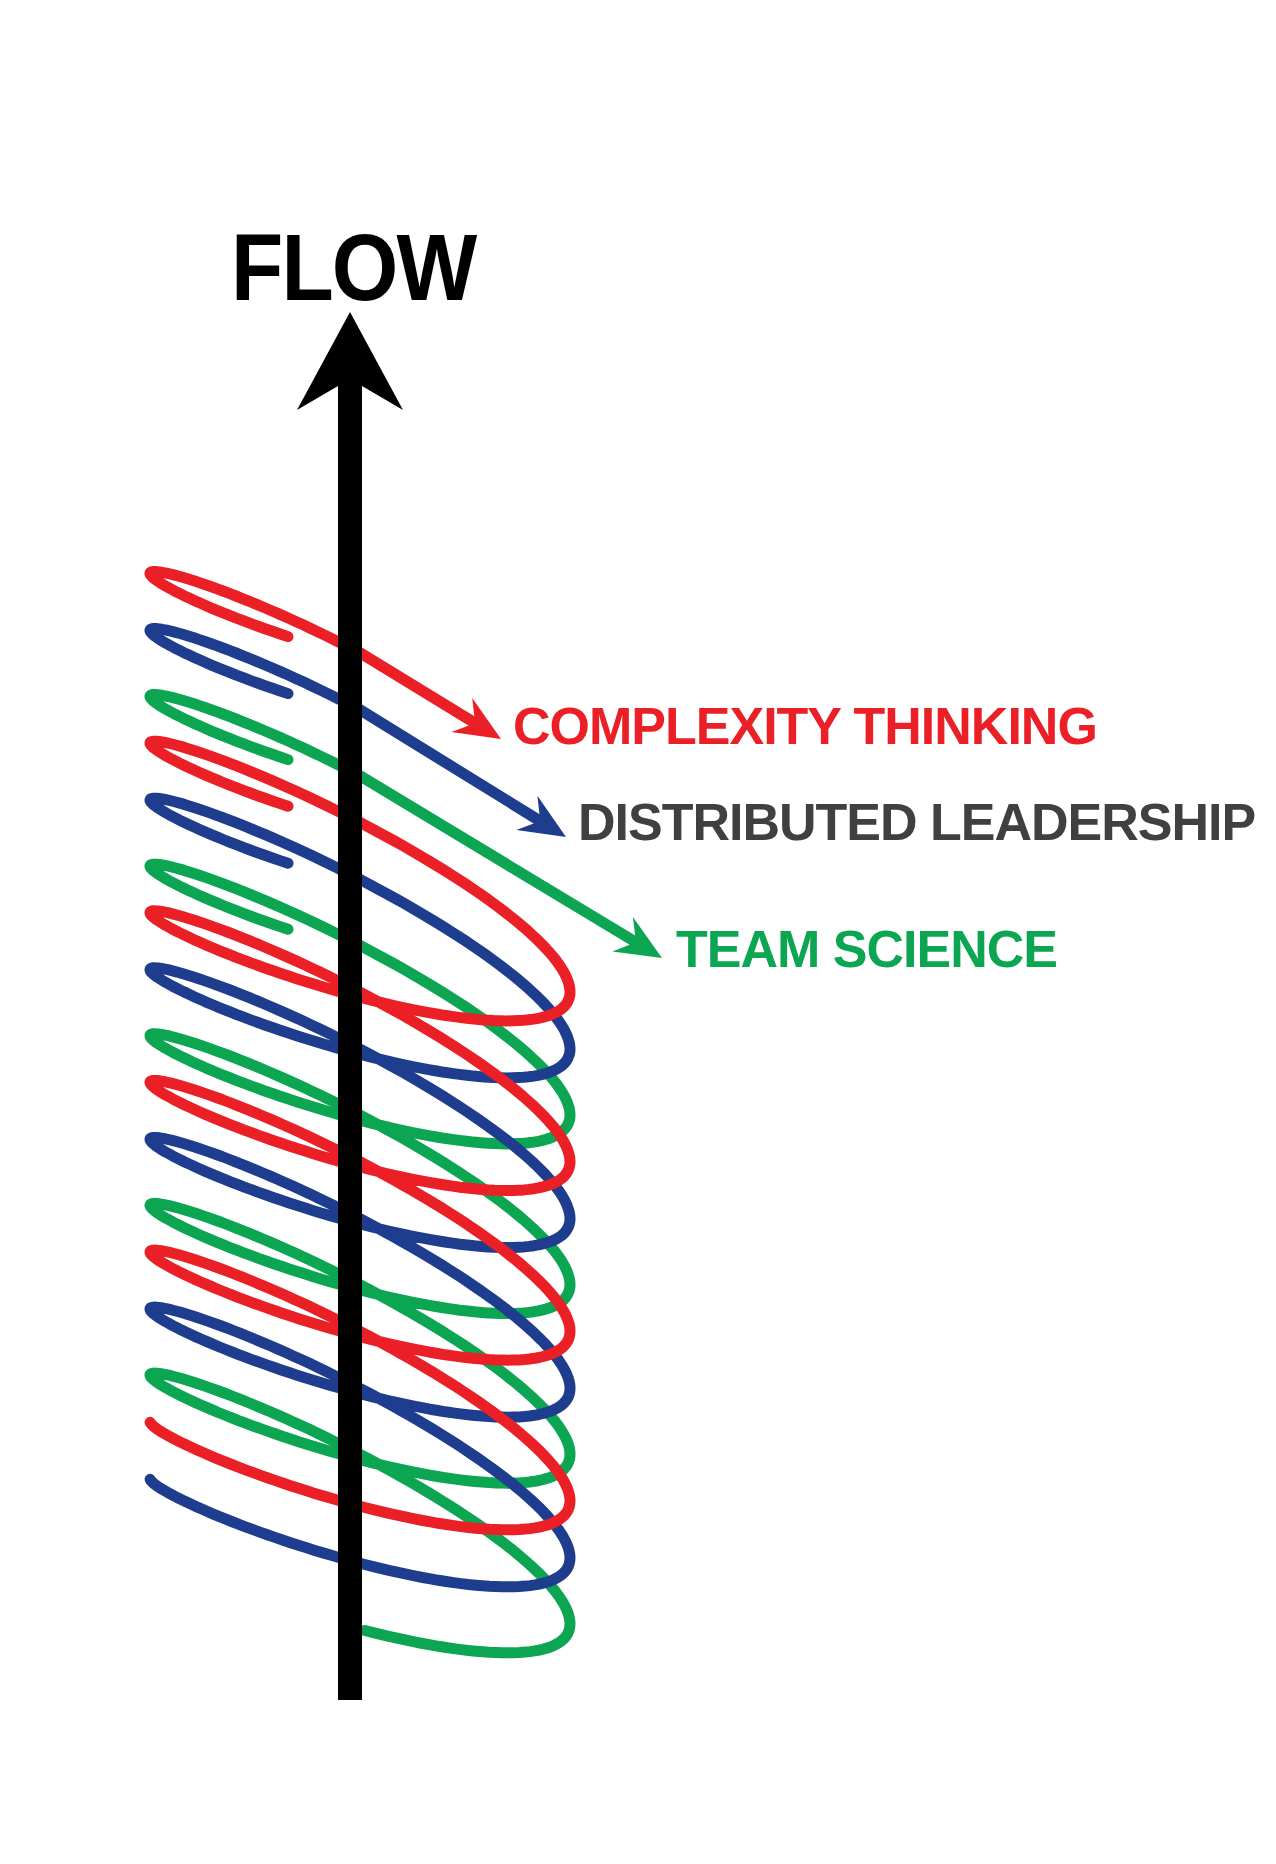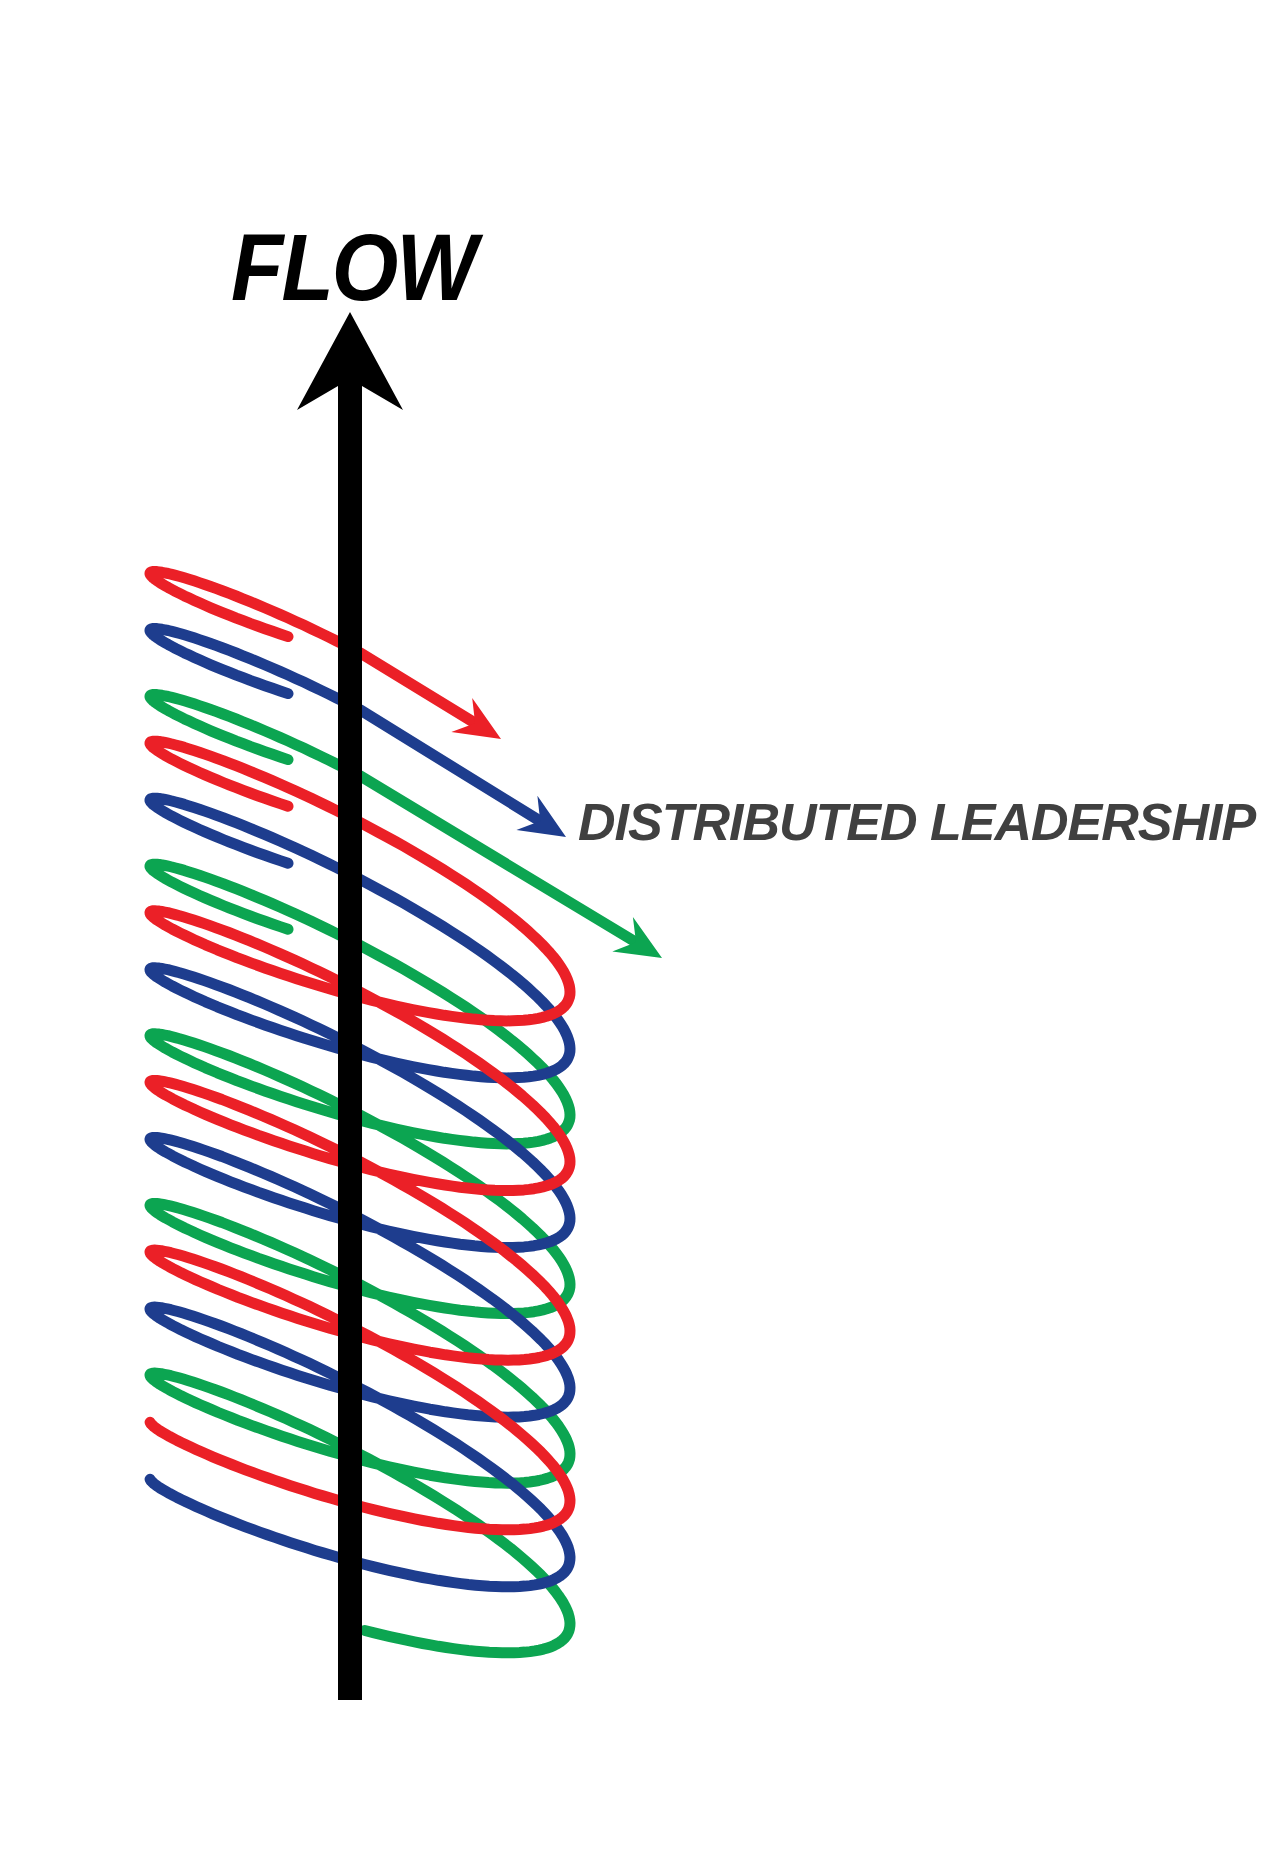--- a/index.html
+++ b/index.html
@@ -2,21 +2,20 @@
 <html><head>
 <meta charset="utf-8">
 <style>
   html,body{margin:0;padding:0;background:#ffffff;}
   #canvas{
     position:relative;
     width:1276px;height:1864px;
     background:#ffffff;
     overflow:hidden;
     font-family:"Liberation Sans", sans-serif;
-    font-style:italic;
   }
   #diagram{position:absolute;left:0;top:0;width:1276px;height:1864px;}
   .flow-title{
     position:absolute;left:231px;top:220px;
     font-size:95px;font-weight:bold;line-height:1;
     letter-spacing:-2px;color:#000;
     transform:scaleX(0.9);transform-origin:0 0;
     white-space:nowrap;
   }
   .strand-label{
@@ -45,17 +44,19 @@
       <path d="M288.0 636.6 L280.2 634.0 L272.5 631.3 L264.9 628.7 L257.5 626.0 L250.2 623.4 L243.2 620.7 L236.3 618.1 L229.6 615.4 L223.1 612.8 L216.9 610.3 L210.8 607.8 L205.0 605.3 L199.5 602.8 L194.2 600.4 L189.2 598.1 L184.4 595.9 L180.0 593.7 L175.8 591.6 L171.9 589.5 L168.3 587.6 L165.0 585.7 L162.1 584.0 L159.4 582.3 L157.1 580.7 L155.1 579.3 L153.4 578.0 L152.1 576.7 L151.1 575.6 L150.4 574.7 L150.0 573.8 L150.0 573.1 L150.4 572.5 L151.0 572.0 L152.0 571.7 L153.4 571.5 L155.0 571.5 L157.0 571.6 L159.3 571.9 L162.0 572.3 L164.9 572.8 L168.2 573.5 L171.8 574.4 L175.6 575.4 L179.8 576.5 L184.3 577.8 L189.0 579.2 L194.0 580.8 L199.3 582.6 L204.8 584.5 L210.6 586.5 L216.6 588.7 L222.9 591.0 L229.3 593.4 L236.0 596.0 L242.9 598.8 L250.0 601.6 L257.2 604.6 L264.6 607.7 L272.2 611.0 L279.9 614.4 L287.7 617.8 L295.6 621.4 L303.7 625.1 L311.8 629.0 L320.0 632.9 L328.3 636.9 L336.6 641.0 L345.0 645.1 L353.4 649.4" fill="none" stroke="#EB2027" stroke-width="11" stroke-linecap="round" stroke-linejoin="round"></path>
       <path d="M288.0 806.2 L280.2 803.6 L272.5 801.0 L264.9 798.3 L257.5 795.7 L250.2 793.0 L243.2 790.3 L236.3 787.7 L229.6 785.1 L223.1 782.5 L216.9 779.9 L210.8 777.4 L205.0 774.9 L199.5 772.5 L194.2 770.1 L189.2 767.8 L184.4 765.5 L180.0 763.3 L175.8 761.2 L171.9 759.2 L168.3 757.2 L165.0 755.4 L162.1 753.6 L159.4 751.9 L157.1 750.4 L155.1 748.9 L153.4 747.6 L152.1 746.4 L151.1 745.3 L150.4 744.3 L150.0 743.4 L150.0 742.7 L150.4 742.1 L151.0 741.7 L152.0 741.4 L153.4 741.2 L155.0 741.2 L157.0 741.3 L159.3 741.5 L162.0 741.9 L164.9 742.5 L168.2 743.2 L171.8 744.0 L175.6 745.0 L179.8 746.1 L184.3 747.4 L189.0 748.9 L194.0 750.5 L199.3 752.2 L204.8 754.1 L210.6 756.1 L216.6 758.3 L222.9 760.6 L229.3 763.1 L236.0 765.7 L242.9 768.4 L250.0 771.3 L257.2 774.3 L264.6 777.4 L272.2 780.6 L279.9 784.0 L287.7 787.5 L295.6 791.1 L303.7 794.8 L311.8 798.6 L320.0 802.5 L328.3 806.5 L336.6 810.6 L345.0 814.8 L353.4 819.0 L361.8 823.4 L370.2 827.8 L378.5 832.3 L386.9 836.8 L395.2 841.4 L403.5 846.0 L411.6 850.7 L419.7 855.4 L427.7 860.2 L435.6 865.0 L443.4 869.8 L451.0 874.6 L458.5 879.4 L465.9 884.2 L473.0 889.0 L480.0 893.8 L486.8 898.6 L493.4 903.4 L499.8 908.1 L506.0 912.9 L511.9 917.5 L517.5 922.1 L523.0 926.7 L528.1 931.2 L533.0 935.7 L537.7 940.1 L542.0 944.4 L546.0 948.6 L549.8 952.8 L553.2 956.8 L556.4 960.8 L559.2 964.7 L561.7 968.5 L563.9 972.1 L565.7 975.7 L567.2 979.1 L568.4 982.5 L569.3 985.7 L569.8 988.8 L570.0 991.7 L569.9 994.5 L569.4 997.2 L568.5 999.8 L567.4 1002.2 L565.9 1004.5 L564.1 1006.6 L562.0 1008.6 L559.5 1010.4 L556.7 1012.1 L553.6 1013.6 L550.2 1015.0 L546.5 1016.3 L542.5 1017.4 L538.2 1018.3 L533.6 1019.1 L528.7 1019.8 L523.6 1020.3 L518.2 1020.6 L512.6 1020.8 L506.7 1020.9 L500.5 1020.8 L494.2 1020.6 L487.6 1020.2 L480.8 1019.7 L473.9 1019.1 L466.7 1018.3 L459.4 1017.4 L451.9 1016.4 L444.3 1015.3 L436.6 1014.0 L428.7 1012.6 L420.7 1011.2 L412.6 1009.6 L404.4 1007.9 L396.2 1006.1 L387.9 1004.2 L379.5 1002.2 L371.2 1000.2 L362.8 998.0 L354.4 995.8 L346.0 993.5 L337.6 991.2 L329.3 988.8 L321.0 986.3 L312.8 983.8 L304.6 981.3 L296.6 978.7 L288.6 976.1 L280.8 973.5 L273.1 970.8 L265.5 968.2 L258.1 965.5 L250.8 962.9 L243.7 960.2 L236.8 957.6 L230.1 954.9 L223.6 952.3 L217.3 949.8 L211.3 947.2 L205.5 944.8 L199.9 942.3 L194.6 939.9 L189.6 937.6 L184.8 935.3 L180.3 933.1 L176.1 931.0 L172.2 929.0 L168.6 927.0 L165.3 925.2 L162.3 923.4 L159.6 921.7 L157.3 920.2 L155.2 918.7 L153.5 917.4 L152.2 916.1 L151.1 915.0 L150.4 914.0 L150.1 913.2 L150.0 912.4 L150.3 911.8 L151.0 911.4 L151.9 911.0 L153.2 910.8 L154.9 910.8 L156.8 910.9 L159.1 911.1 L161.7 911.5 L164.7 912.1 L167.9 912.7 L171.5 913.6 L175.3 914.6 L179.5 915.7 L183.9 917.0 L188.6 918.4 L193.6 920.0 L198.8 921.7 L204.4 923.6 L210.1 925.6 L216.1 927.8 L222.4 930.1 L228.8 932.5 L235.5 935.1 L242.3 937.8 L249.4 940.7 L256.6 943.7 L264.0 946.8 L271.5 950.0 L279.2 953.4 L287.1 956.9 L295.0 960.4 L303.0 964.1 L311.2 967.9 L319.4 971.8 L327.6 975.8 L336.0 979.9 L344.3 984.1 L352.7 988.4 L361.1 992.7 L369.5 997.1 L377.9 1001.6 L386.2 1006.1 L394.5 1010.7 L402.8 1015.3 L411.0 1020.0 L419.1 1024.7 L427.1 1029.5 L435.0 1034.2 L442.8 1039.0 L450.4 1043.8 L457.9 1048.7 L465.3 1053.5 L472.5 1058.3 L479.5 1063.1 L486.3 1067.9 L492.9 1072.7 L499.3 1077.4 L505.5 1082.1 L511.4 1086.8 L517.1 1091.4 L522.6 1096.0 L527.7 1100.5 L532.7 1105.0 L537.3 1109.4 L541.7 1113.7 L545.7 1117.9 L549.5 1122.1 L553.0 1126.2 L556.1 1130.2 L559.0 1134.0 L561.5 1137.8 L563.7 1141.5 L565.6 1145.1 L567.1 1148.5 L568.3 1151.9 L569.2 1155.1 L569.8 1158.2 L570.0 1161.1 L569.9 1164.0 L569.4 1166.7 L568.6 1169.2 L567.5 1171.6 L566.0 1173.9 L564.3 1176.1 L562.1 1178.1 L559.7 1179.9 L556.9 1181.6 L553.9 1183.2 L550.5 1184.6 L546.8 1185.8 L542.8 1186.9 L538.5 1187.9 L534.0 1188.7 L529.1 1189.4 L524.0 1189.9 L518.6 1190.2 L513.0 1190.5 L507.1 1190.5 L501.0 1190.5 L494.7 1190.3 L488.1 1189.9 L481.4 1189.4 L474.4 1188.8 L467.3 1188.0 L460.0 1187.2 L452.5 1186.1 L444.9 1185.0 L437.2 1183.8 L429.3 1182.4 L421.3 1180.9 L413.2 1179.3 L405.1 1177.7 L396.8 1175.9 L388.5 1174.0 L380.2 1172.0 L371.8 1170.0 L363.4 1167.8 L355.0 1165.6 L346.6 1163.4 L338.3 1161.0 L329.9 1158.6 L321.7 1156.2 L313.4 1153.7 L305.3 1151.1 L297.2 1148.6 L289.2 1146.0 L281.4 1143.3 L273.7 1140.7 L266.1 1138.0 L258.6 1135.4 L251.4 1132.7 L244.3 1130.1 L237.4 1127.4 L230.6 1124.8 L224.1 1122.2 L217.8 1119.6 L211.8 1117.1 L205.9 1114.6 L200.4 1112.2 L195.0 1109.8 L190.0 1107.4 L185.2 1105.2 L180.7 1103.0 L176.4 1100.8 L172.5 1098.8 L168.9 1096.8 L165.5 1095.0 L162.5 1093.2 L159.8 1091.5 L157.4 1089.9 L155.4 1088.5 L153.7 1087.1 L152.3 1085.9 L151.2 1084.7 L150.5 1083.7 L150.1 1082.9 L150.0 1082.1 L150.3 1081.5 L150.9 1081.0 L151.9 1080.7 L153.1 1080.5 L154.7 1080.4 L156.7 1080.5 L158.9 1080.8 L161.5 1081.1 L164.4 1081.7 L167.6 1082.3 L171.2 1083.2 L175.0 1084.1 L179.1 1085.2 L183.5 1086.5 L188.2 1087.9 L193.2 1089.5 L198.4 1091.2 L203.9 1093.1 L209.7 1095.1 L215.6 1097.2 L221.9 1099.5 L228.3 1102.0 L234.9 1104.6 L241.8 1107.3 L248.8 1110.1 L256.0 1113.1 L263.4 1116.2 L270.9 1119.4 L278.6 1122.8 L286.4 1126.2 L294.4 1129.8 L302.4 1133.5 L310.5 1137.3 L318.7 1141.2 L327.0 1145.2 L335.3 1149.2 L343.6 1153.4 L352.0 1157.7 L360.4 1162.0 L368.8 1166.4 L377.2 1170.8 L385.6 1175.4 L393.9 1180.0 L402.1 1184.6 L410.3 1189.3 L418.4 1194.0 L426.5 1198.7 L434.4 1203.5 L442.2 1208.3 L449.8 1213.1 L457.4 1217.9 L464.7 1222.7 L471.9 1227.6 L478.9 1232.4 L485.8 1237.2 L492.4 1241.9 L498.8 1246.7 L505.0 1251.4 L510.9 1256.1 L516.7 1260.7 L522.1 1265.3 L527.3 1269.8 L532.3 1274.3 L536.9 1278.7 L541.3 1283.0 L545.4 1287.2 L549.2 1291.4 L552.7 1295.5 L555.9 1299.5 L558.8 1303.4 L561.3 1307.2 L563.5 1310.9 L565.4 1314.4 L567.0 1317.9 L568.3 1321.2 L569.2 1324.5 L569.8 1327.6 L570.0 1330.5 L569.9 1333.4 L569.5 1336.1 L568.7 1338.7 L567.6 1341.1 L566.2 1343.4 L564.4 1345.5 L562.3 1347.6 L559.9 1349.4 L557.2 1351.1 L554.1 1352.7 L550.8 1354.1 L547.1 1355.4 L543.1 1356.5 L538.9 1357.5 L534.4 1358.3 L529.5 1359.0 L524.4 1359.5 L519.1 1359.9 L513.5 1360.1 L507.6 1360.2 L501.5 1360.1 L495.2 1359.9 L488.7 1359.6 L481.9 1359.1 L475.0 1358.5 L467.9 1357.8 L460.6 1356.9 L453.1 1355.9 L445.5 1354.8 L437.8 1353.5 L429.9 1352.2 L422.0 1350.7 L413.9 1349.1 L405.7 1347.4 L397.5 1345.7 L389.2 1343.8 L380.9 1341.8 L372.5 1339.8 L364.1 1337.7 L355.7 1335.4 L347.3 1333.2 L338.9 1330.8 L330.6 1328.5 L322.3 1326.0 L314.1 1323.5 L305.9 1321.0 L297.8 1318.4 L289.9 1315.8 L282.0 1313.2 L274.3 1310.5 L266.7 1307.9 L259.2 1305.2 L251.9 1302.6 L244.8 1299.9 L237.9 1297.3 L231.2 1294.6 L224.6 1292.0 L218.3 1289.5 L212.2 1286.9 L206.4 1284.4 L200.8 1282.0 L195.4 1279.6 L190.4 1277.3 L185.5 1275.0 L181.0 1272.8 L176.8 1270.6 L172.8 1268.6 L169.1 1266.6 L165.8 1264.7 L162.8 1263.0 L160.0 1261.3 L157.6 1259.7 L155.5 1258.2 L153.8 1256.9 L152.4 1255.6 L151.3 1254.5 L150.5 1253.5 L150.1 1252.6 L150.0 1251.8 L150.3 1251.2 L150.8 1250.7 L151.8 1250.4 L153.0 1250.2 L154.6 1250.1 L156.5 1250.2 L158.7 1250.4 L161.3 1250.7 L164.2 1251.3 L167.4 1251.9 L170.9 1252.7 L174.7 1253.7 L178.8 1254.8 L183.2 1256.1 L187.8 1257.5 L192.8 1259.0 L198.0 1260.7 L203.5 1262.6 L209.2 1264.6 L215.2 1266.7 L221.4 1269.0 L227.8 1271.4 L234.4 1274.0 L241.2 1276.7 L248.2 1279.5 L255.4 1282.5 L262.8 1285.6 L270.3 1288.8 L278.0 1292.1 L285.8 1295.6 L293.7 1299.2 L301.7 1302.8 L309.9 1306.6 L318.0 1310.5 L326.3 1314.5 L334.6 1318.6 L343.0 1322.7 L351.4 1327.0 L359.8 1331.3 L368.2 1335.7 L376.5 1340.1 L384.9 1344.7 L393.2 1349.2 L401.5 1353.9 L409.7 1358.5 L417.8 1363.2 L425.8 1368.0 L433.8 1372.8 L441.6 1377.6 L449.2 1382.4 L456.8 1387.2 L464.1 1392.0 L471.3 1396.8 L478.4 1401.6 L485.2 1406.4 L491.9 1411.2 L498.3 1416.0 L504.5 1420.7 L510.5 1425.3 L516.2 1430.0 L521.7 1434.6 L526.9 1439.1 L531.9 1443.6 L536.6 1448.0 L541.0 1452.3 L545.1 1456.6 L548.9 1460.7 L552.4 1464.8 L555.6 1468.8 L558.5 1472.7 L561.1 1476.5 L563.4 1480.2 L565.3 1483.8 L566.9 1487.3 L568.2 1490.6 L569.1 1493.9 L569.7 1497.0 L570.0 1500.0 L569.9 1502.8 L569.5 1505.5 L568.8 1508.1 L567.7 1510.6 L566.3 1512.9 L564.6 1515.0 L562.5 1517.0 L560.1 1518.9 L557.4 1520.6 L554.4 1522.2 L551.1 1523.7 L547.4 1524.9 L543.5 1526.1 L539.2 1527.1 L534.7 1527.9 L529.9 1528.6 L524.9 1529.1 L519.5 1529.5 L513.9 1529.7 L508.1 1529.8 L502.0 1529.8 L495.7 1529.6 L489.2 1529.3 L482.5 1528.8 L475.6 1528.2 L468.5 1527.5 L461.2 1526.6 L453.7 1525.6 L446.2 1524.5 L438.4 1523.3 L430.6 1521.9 L422.6 1520.5 L414.5 1518.9 L406.4 1517.2 L398.2 1515.4 L389.9 1513.6 L381.5 1511.6 L373.2 1509.6 L364.8 1507.5 L356.4 1505.3 L348.0 1503.0 L339.6 1500.7 L331.3 1498.3 L323.0 1495.9 L314.7 1493.4 L306.6 1490.8 L298.5 1488.3 L290.5 1485.7 L282.6 1483.0 L274.9 1480.4 L267.3 1477.7 L259.8 1475.1 L252.5 1472.4 L245.4 1469.8 L238.4 1467.1 L231.7 1464.5 L225.2 1461.9 L218.8 1459.3 L212.7 1456.8 L206.9 1454.3 L201.2 1451.8 L195.9 1449.4 L190.8 1447.1 L185.9 1444.8 L181.4 1442.6 L177.1 1440.5 L173.1 1438.4 L169.4 1436.4 L166.1 1434.5 L163.0 1432.7 L160.2 1431.1 L157.8 1429.5 L155.7 1428.0 L153.9 1426.6 L152.5 1425.3 L151.4 1424.2 L150.6 1423.2 L150.1 1422.3" fill="none" stroke="#EB2027" stroke-width="11" stroke-linecap="round" stroke-linejoin="round"></path>
       <line x1="360.0" y1="652.8" x2="479.4" y2="725.8" stroke="#EB2027" stroke-width="11" stroke-linecap="round"></line>
       <polygon points="501.0,739.0 451.3,732.1 475.1,723.2 472.2,697.9" fill="#EB2027"></polygon>
       <rect x="338" y="382" width="24" height="1318" fill="#000000"></rect>
       <polygon points="350,312 403,410 362,386 338,386 297,410" fill="#000000"></polygon>
     </svg>
 
   <div class="flow-title" style="color: rgb(0, 0, 0);">FLOW</div>
 
+  <div class="strand-label label-complexity-thinking" style="color: rgb(235, 32, 39);">COMPLEXITY THINKING</div>
 
   <div class="strand-label label-distributed-leadership" style="color: #404040;">DISTRIBUTED LEADERSHIP</div>
 
+  <div class="strand-label label-team-science" style="color: rgb(12, 165, 81);">TEAM SCIENCE</div>
 
 </div>
 
 </body></html>

